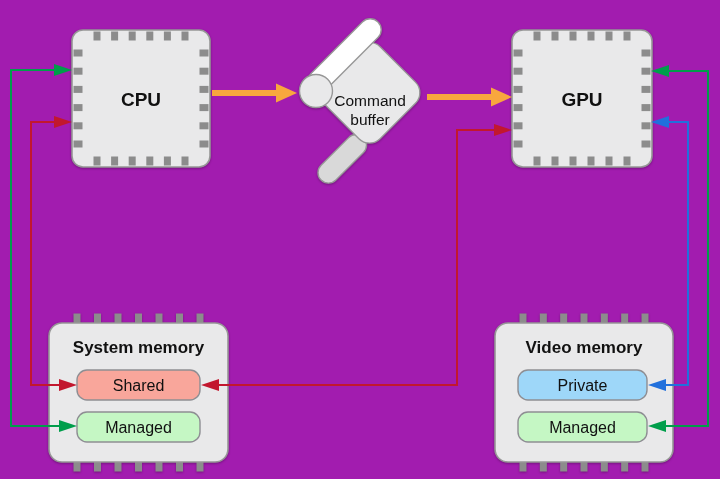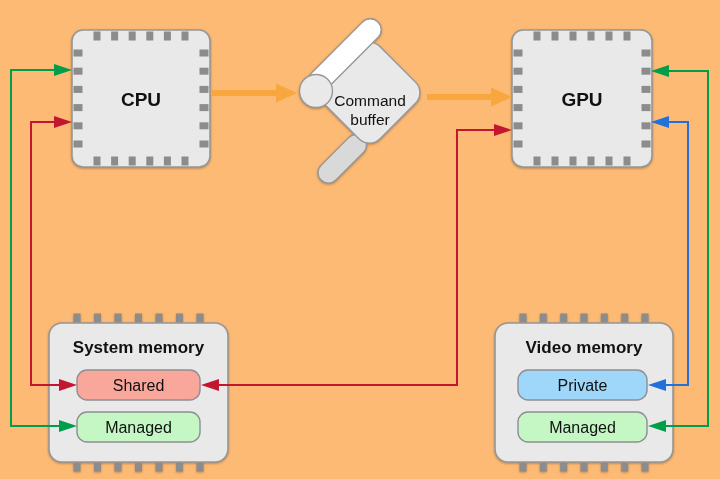--- a/index.html
+++ b/index.html
@@ -1,16 +1,16 @@
 <!DOCTYPE html>
 <html><head>
 <meta charset="utf-8">
 <style>
   html,body{margin:0;padding:0;background:#ffffff;}
-  .stage{width:720px;height:479px;position:relative;background:#fdba74;overflow:hidden;}
+  .stage{width:720px;height:479px;position:relative;background:#a21caf;overflow:hidden;}
   svg{display:block;}
   text{font-family:"Liberation Sans","DejaVu Sans",sans-serif;fill:#111;}
   .chip-title{font-size:19px;font-weight:bold;}
   .mem-title{font-size:17px;font-weight:bold;}
   .box-label{font-size:16px;}
   .scroll-label{font-size:15.5px;}
   .soft-shadow{filter:drop-shadow(0.6px 1.2px 0.9px rgba(0,0,0,0.28));}
 </style>
 </head>
 <body>

